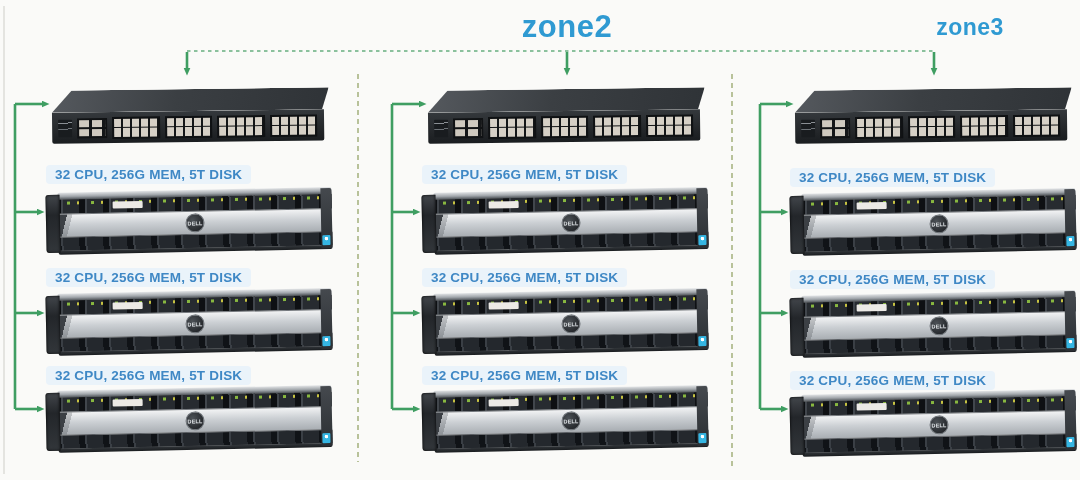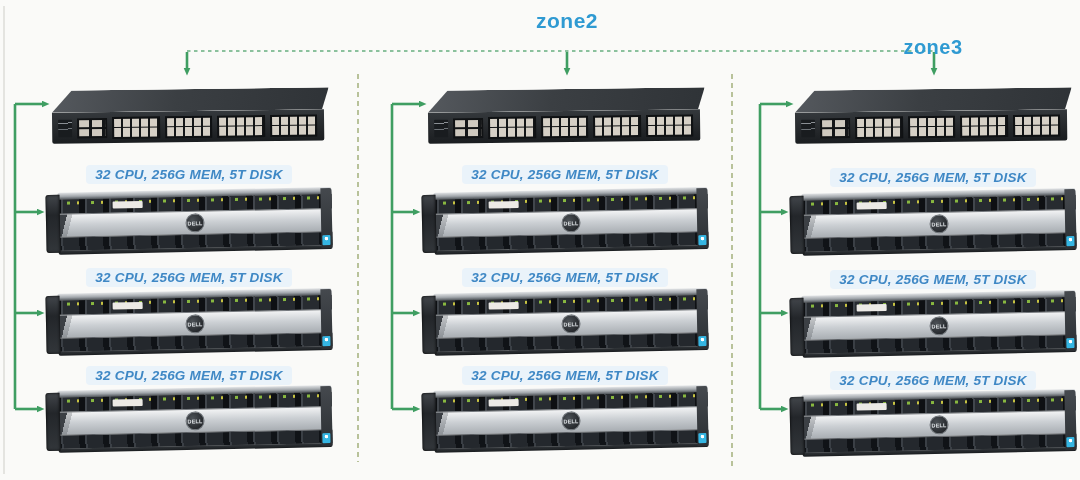--- a/index.html
+++ b/index.html
@@ -15,24 +15,24 @@
   svg.connectors { position:absolute; inset:0; width:1080px; height:480px; pointer-events:none; }
   .bus { stroke:var(--connector-green,#3f9e62); stroke-width:2.6; fill:none; }
   .dash-top { stroke:var(--interconnect-green,#8bc19d); stroke-width:2.2; stroke-dasharray:3.5 3.5; fill:none; }
   .dash-sep { stroke:var(--separator-green,#b8c29a); stroke-width:2; stroke-dasharray:5 4; fill:none; }
 
   .zone-title {
     position:absolute; width:140px; text-align:center;
     color:var(--accent-blue,#2f9ad2); font-weight:bold; letter-spacing:0.5px;
   }
   .t1 { left:120px; top:5px;  font-size:31px; }
-  .t2 { left:497px; top:9px;  font-size:21px; }
-  .t3 { left:863px; top:14px; font-size:20px;margin-top:22px; }
-
-  .server-label { position:absolute; width:286px; text-align:center;font-style:italic; }
+  .t2 { left:497px; top:9px;  font-size:31px; }
+  .t3 { left:900px; top:14px; font-size:23px; }
+
+  .server-label { position:absolute; width:286px; text-align:left; }
   .server-label span {
     display:inline-block; padding:2px 9px; border-radius:4px;
     background:var(--label-bg,#eaf3fa);
     color:var(--label-blue,#3f88c5);
     font-size:13.5px; font-weight:bold; letter-spacing:0.2px;
   }
 
   
   .switch-slot { position:absolute; top:89px; width:277px; height:53px; transform:rotate(-0.7deg); }
   .sw-lid {

